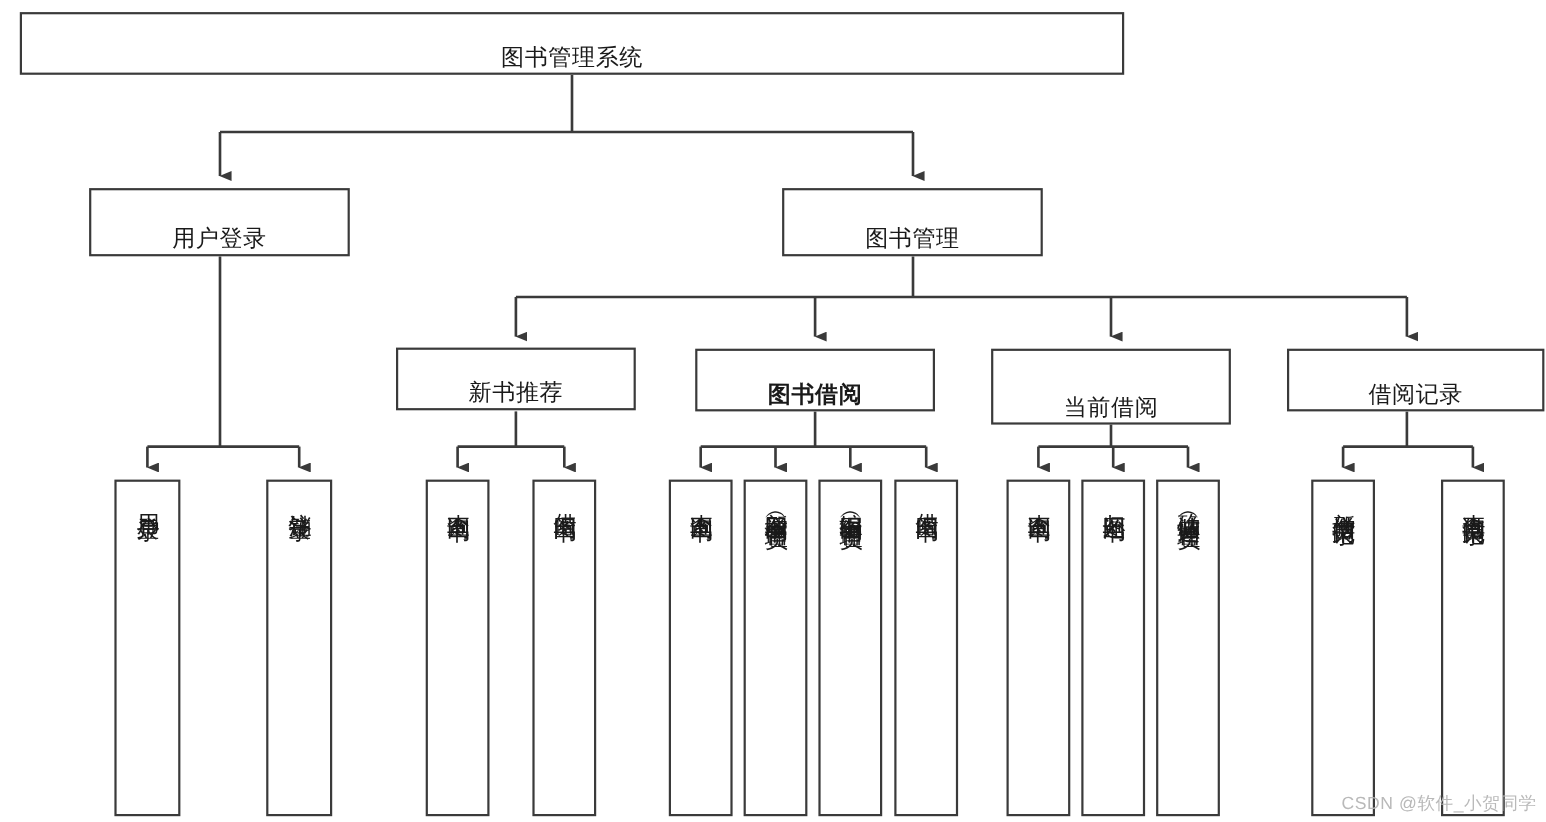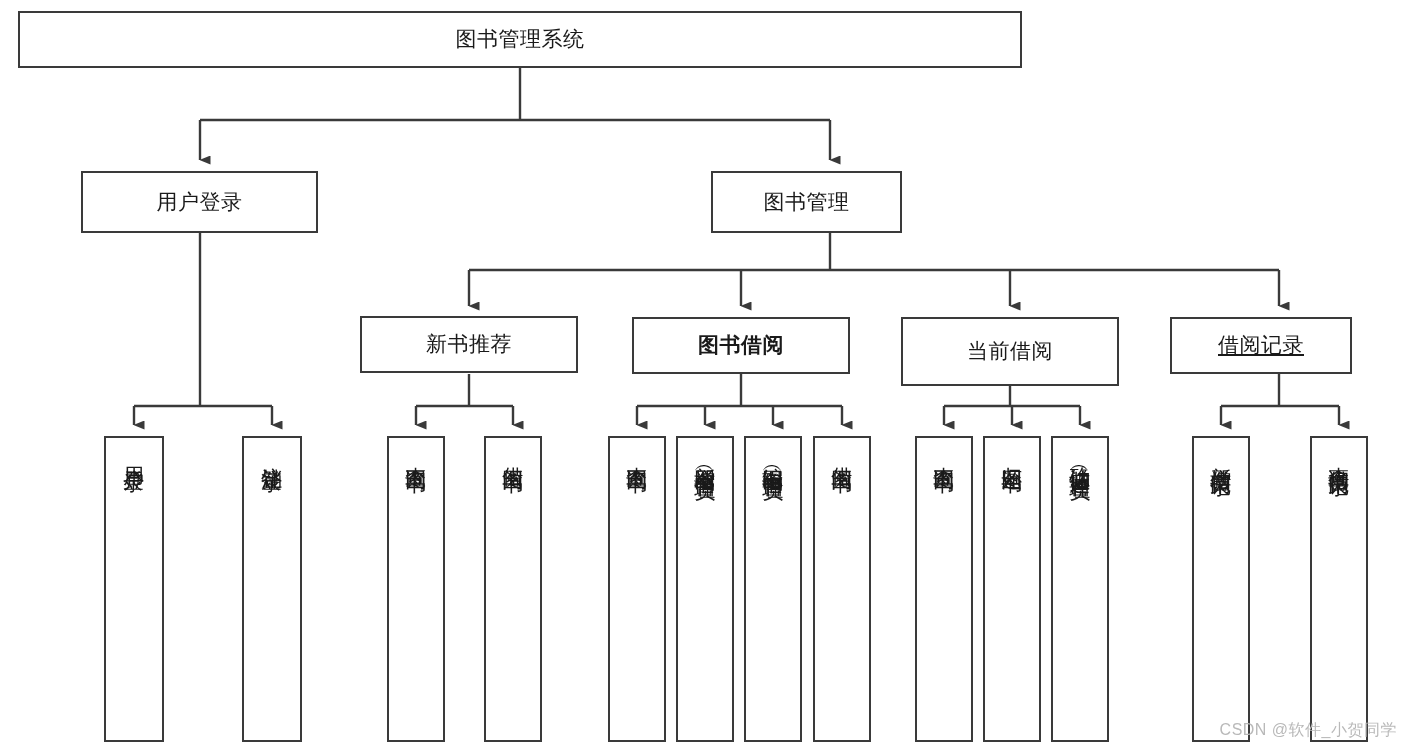--- a/index.html
+++ b/index.html
@@ -25,21 +25,21 @@
     width: 1405px;
     height: 747px;
     pointer-events: none;
   }
   .node {
     position: absolute;
     box-sizing: border-box;
     border: 2px solid #3a3a3a;
     background: #ffffff;
     display: flex;
-    align-items: center;
+    align-items: flex-end;
     justify-content: center;
     color: #1a1a1a;
   }
   .node-label {
     display: block;
     text-align: center;
     line-height: 1.18;
     letter-spacing: 0.5px;
     white-space: pre;
   }
@@ -118,33 +118,33 @@
       </g>
   </svg>
 
   <div id="node-layer">
       <div class="node horizontal" style="left: 18px; top: 11px; width: 1004px; height: 57px;">
         <span class="node-label">图书管理系统</span>
       </div>
       <div class="node horizontal" style="left: 81px; top: 171px; width: 237px; height: 62px;">
         <span class="node-label">用户登录</span>
       </div>
-      <div class="node horizontal" style="left: 711px; top: 171px; width: 191px; height: 62px;">
+      <div class="node horizontal" style="left: 711px; top: 171px; width: 237px; height: 62px;">
         <span class="node-label">图书管理</span>
       </div>
       <div class="node horizontal" style="left: 360px; top: 316px; width: 218px; height: 57px;">
         <span class="node-label">新书推荐</span>
       </div>
       <div class="node horizontal" style="left: 632px; top: 317px; width: 218px; height: 57px; font-weight: bold;">
         <span class="node-label">图书借阅</span>
       </div>
       <div class="node horizontal" style="left: 901px; top: 317px; width: 218px; height: 69px;">
         <span class="node-label">当前借阅</span>
       </div>
-      <div class="node horizontal" style="left: 1170px; top: 317px; width: 182px; height: 57px; text-decoration: underline;">
+      <div class="node horizontal" style="left: 1170px; top: 317px; width: 234px; height: 57px;">
         <span class="node-label">借阅记录</span>
       </div>
       <div class="node vertical" style="left: 104px; top: 436px; width: 60px; height: 306px;">
         <span class="node-label">用户登录</span>
       </div>
       <div class="node vertical" style="left: 242px; top: 436px; width: 60px; height: 306px;">
         <span class="node-label">注销登录</span>
       </div>
       <div class="node vertical" style="left: 387px; top: 436px; width: 58px; height: 306px;">
         <span class="node-label">查询图书</span>

